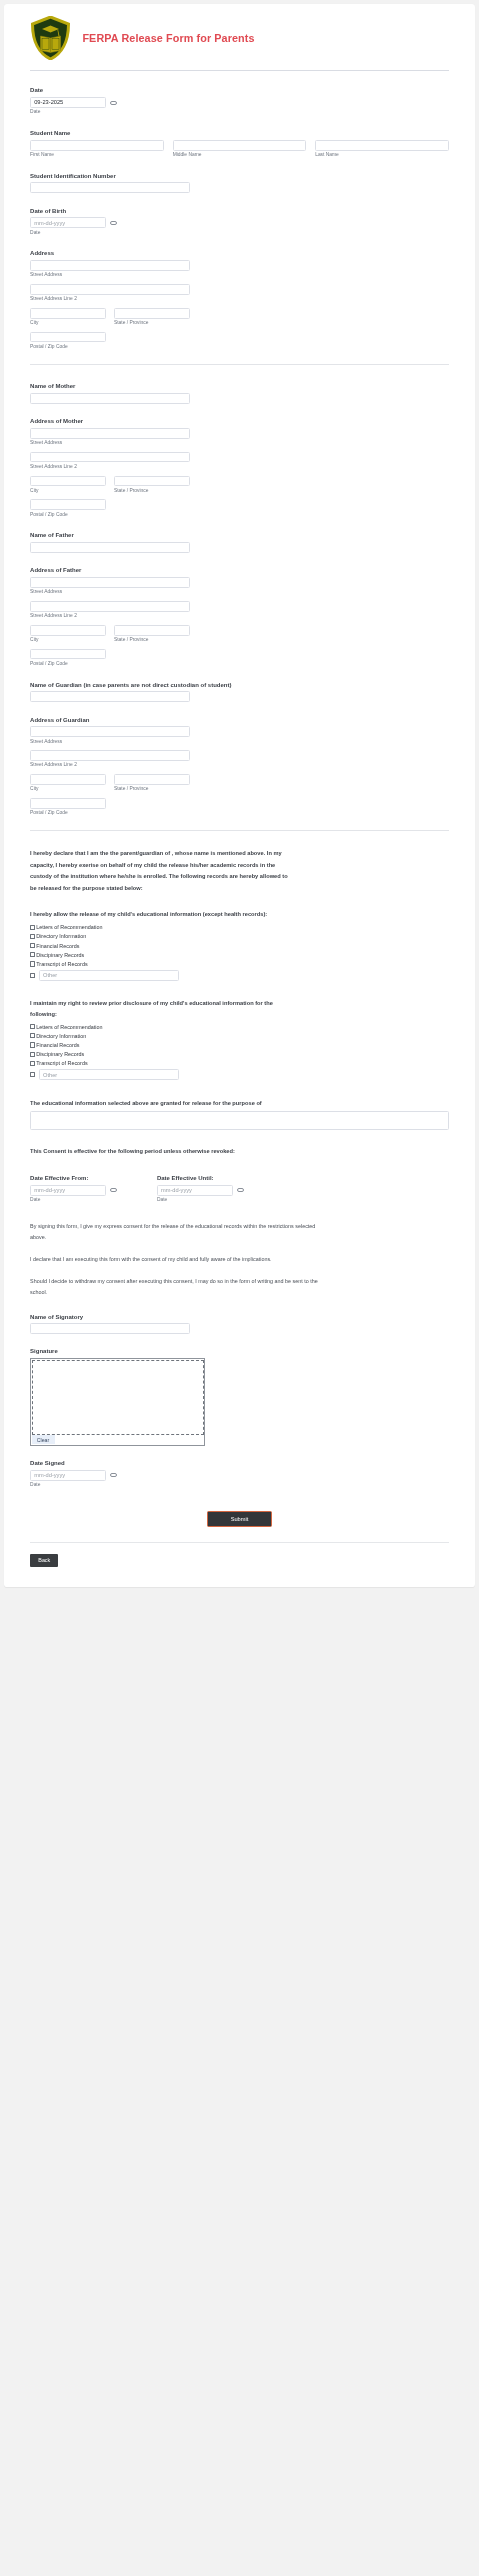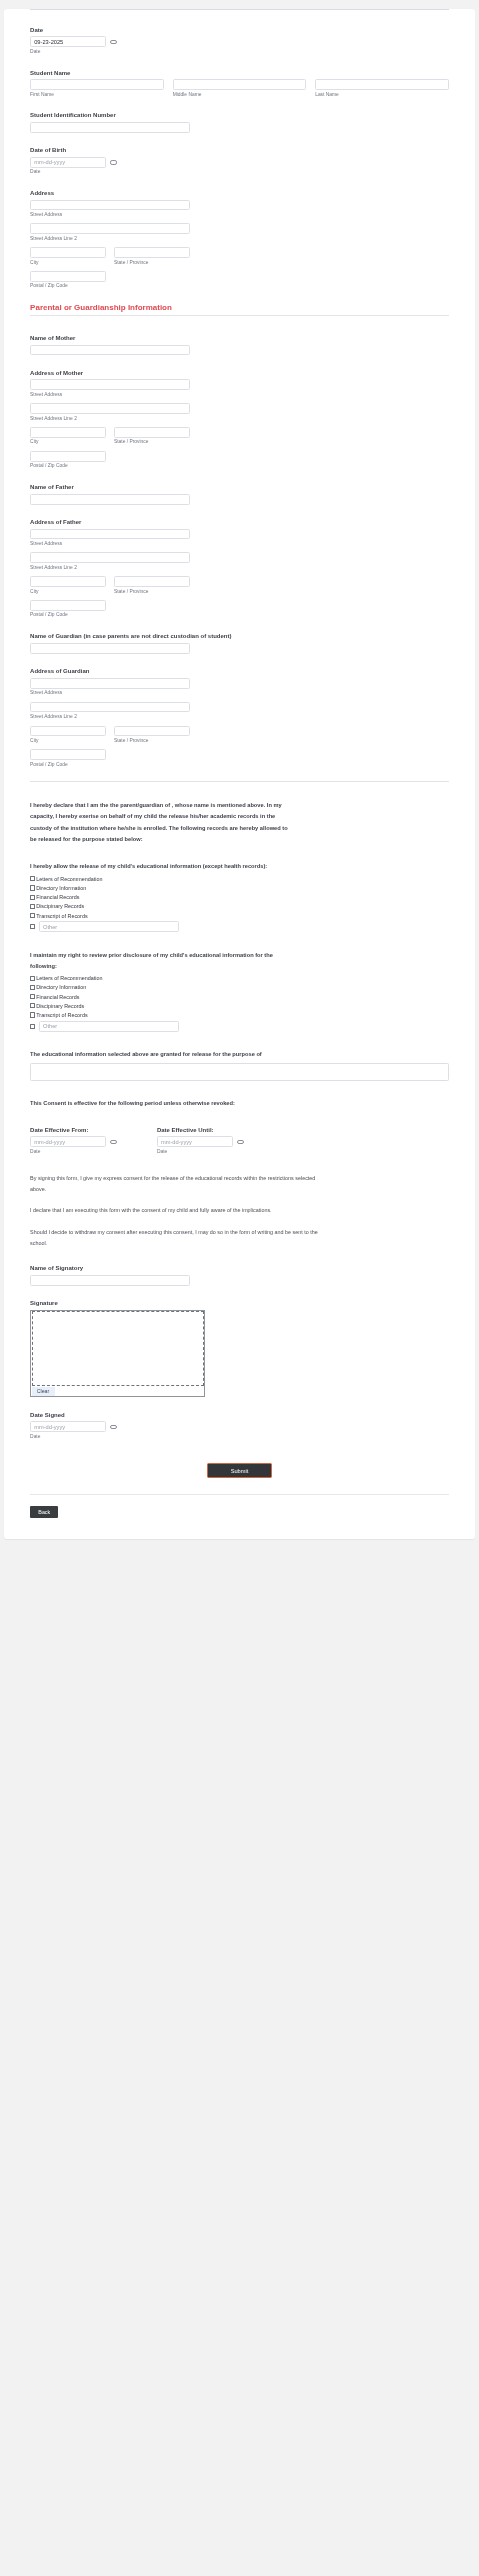--- a/index.html
+++ b/index.html
@@ -231,20 +231,32 @@
     padding: 3.1px 8.2px;
     cursor: pointer;
   }
 </style>
 </head>
 <body>
 
 <div class="page">
   <div class="card">
 
+    <div class="form-header">
+      <svg class="logo-shield" viewBox="0 0 80 88">
+        <path d="M40 2 L76 16 C76 52 62 76 40 86 C18 76 4 52 4 16 Z" fill="#1e3a10" stroke="#b8a80c" stroke-width="6"></path>
+        <polygon points="40,19 57,26 40,33 23,26" fill="#b8a80c"></polygon>
+        <path d="M55 27 L58 40 L56 40 L54 28 Z" fill="#b8a80c"></path>
+        <path d="M40 44 L40 73 L20 69 L20 40 Z" fill="#b8a80c" stroke="#8e8209" stroke-width="1"></path>
+        <path d="M40 44 L40 73 L60 69 L60 40 Z" fill="#b8a80c" stroke="#8e8209" stroke-width="1"></path>
+        <rect x="23" y="45" width="14" height="22" fill="none" stroke="#1e3a10" stroke-width="0.8"></rect>
+        <rect x="43" y="45" width="14" height="22" fill="none" stroke="#1e3a10" stroke-width="0.8"></rect>
+      </svg>
+      <div class="form-title">FERPA Release Form for Parents</div>
+    </div>
     <hr class="header-rule">
 
     <div class="form-body">
 
       <div class="field-block">
         <div class="field-label">Date</div>
         <div class="date-row">
           <div class="date-input-wrap">
             <input class="txt" type="text" value="09-23-2025" style="">
           </div>
@@ -309,21 +321,20 @@
             </div>
           </div>
           <div style="height:5.2px"></div>
           <div class="addr-half">
             <input class="txt" type="text" style="">
             <div class="sublabel">Postal / Zip Code</div>
           </div>
         </div>
       </div>
 
-      <div class="section-head">Parental or Guardianship Information</div>
       <hr class="section-rule">
 
       <div class="field-block">
         <div class="field-label">Name of Mother</div>
         <div class="addr-wrap">
           <input class="txt" type="text" style="">
         </div>
       </div>
 
       <div class="field-block">

